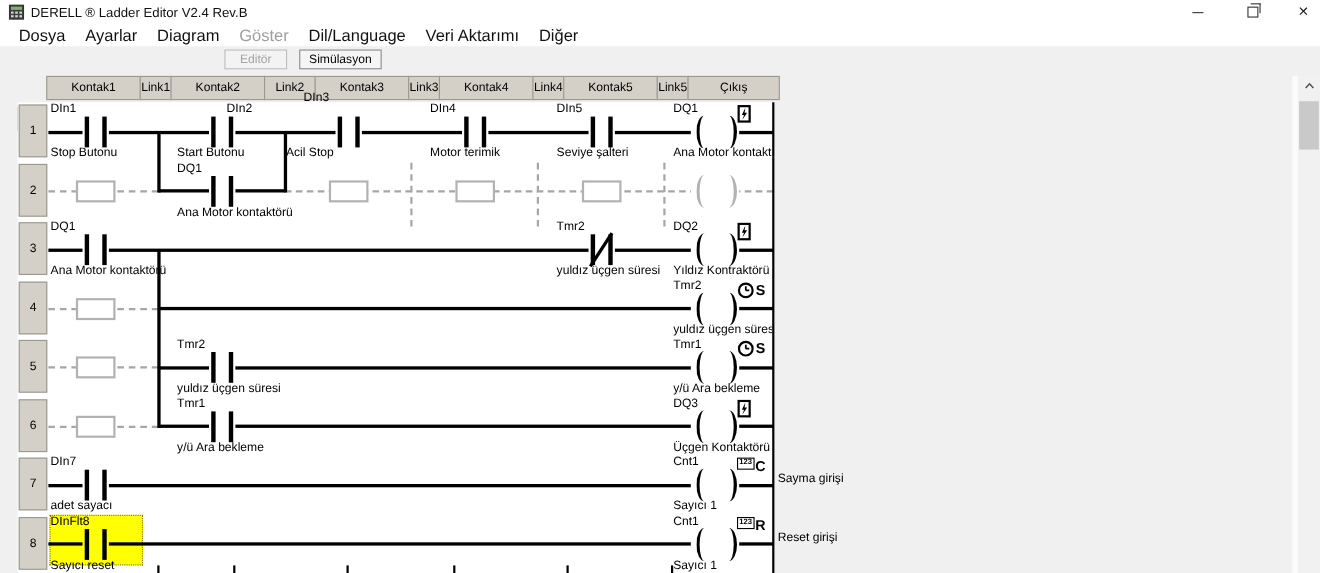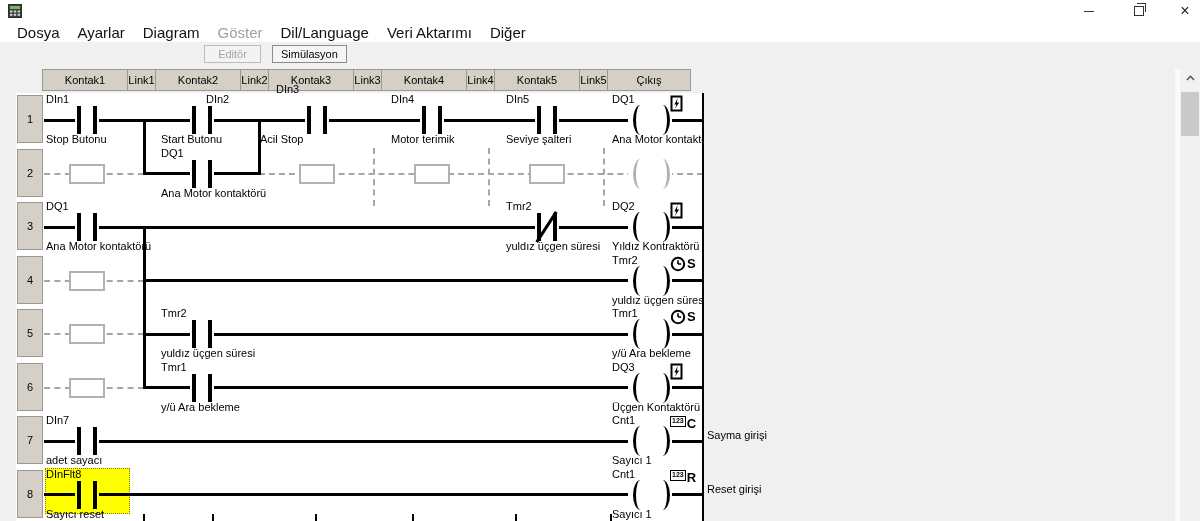--- a/index.html
+++ b/index.html
@@ -51,20 +51,21 @@
           <g fill="#cfd6cf">
             <rect x="2" y="6.5" width="2.4" height="2"></rect>
             <rect x="5.8" y="6.5" width="2.4" height="2"></rect>
             <rect x="9.6" y="6.5" width="2.4" height="2"></rect>
             <rect x="2" y="9.8" width="2.4" height="2"></rect>
             <rect x="5.8" y="9.8" width="2.4" height="2"></rect>
             <rect x="9.6" y="9.8" width="2.4" height="2"></rect>
           </g>
         </svg>
     </div>
+    <div class="title">DERELL ® Ladder Editor V2.4 Rev.B</div>
     <div class="wc min" style="left:1076px;">
         <span></span>
       </div>
     <div class="wc" style="left:1126px;">
         <span class="rsq"></span>
       </div>
     <div class="wc cls" style="left:1172px;">
         <span>×</span>
       </div>
   </div>
@@ -82,21 +83,21 @@
   <div>
     <button class="btn dis" style="left:204px;top:45px;width:57px;">Editör</button>
     <button class="btn" style="left:272px;top:45px;">Simülasyon</button>
   </div>
 
   <div class="headerrow">
       <div class="hc" style="width: 27px; margin-top: 28px;">No</div>
       <div class="hc" style="width: 86px;">Kontak1</div>
       <div class="hc" style="width: 29px;">Link1</div>
       <div class="hc" style="width: 86px;">Kontak2</div>
-      <div class="hc" style="width: 29px;">Link2</div>
+      <div class="hc" style="width: 47px;">Link2</div>
       <div class="hc" style="width: 86px;">Kontak3</div>
       <div class="hc" style="width: 29px;">Link3</div>
       <div class="hc" style="width: 86px;">Kontak4</div>
       <div class="hc" style="width: 29px;">Link4</div>
       <div class="hc" style="width: 86px;">Kontak5</div>
       <div class="hc" style="width: 29px;">Link5</div>
       <div class="hc" style="width: 84px;">Çıkış</div>
     </div>
 <div class="abs" style="left: 16px; top: 93px; width: 687px; height: 428px; background: rgb(255, 255, 255); z-index: 0;"></div>
     <div class="abs" style="left: 702px; top: 93px; width: 2px; height: 428px; background: rgb(0, 0, 0); z-index: 2;"></div>

